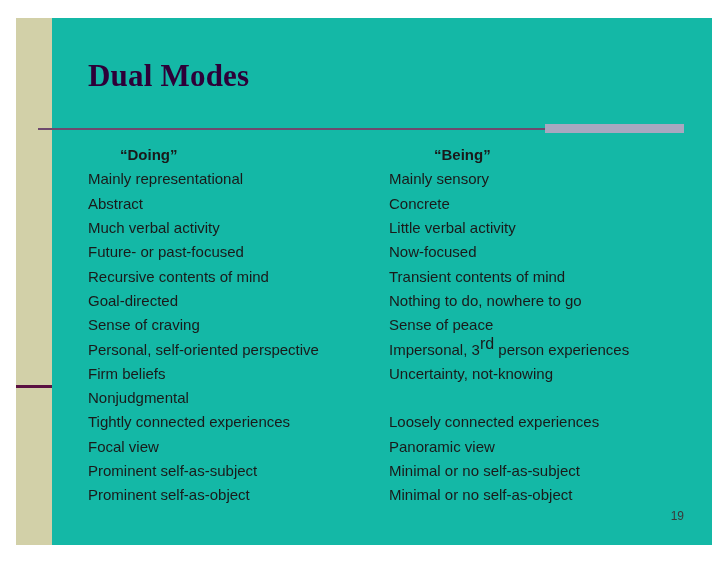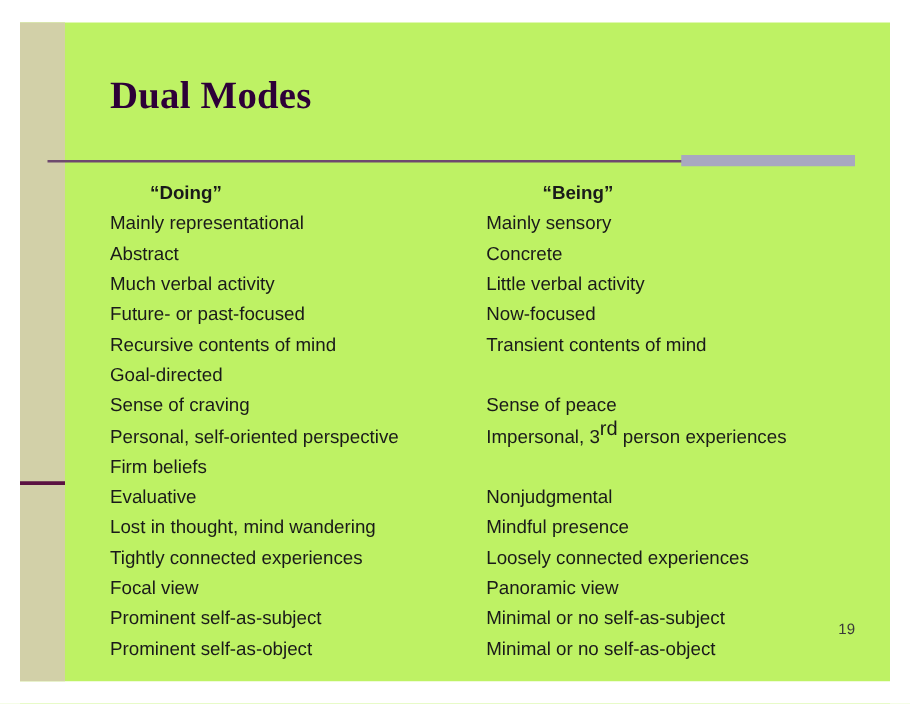--- a/index.html
+++ b/index.html
@@ -10,21 +10,21 @@
     width: 728px;
     height: 563px;
     background: #ffffff;
     font-family: "Liberation Sans", sans-serif;
     overflow: hidden;
   }
   .slide {
     position: relative;
     width: 728px;
     height: 563px;
-    background: #bef264;
+    background: #14b8a6;
     overflow: hidden;
   }
   
   .margin-top {
     position: absolute;
     left: 0; top: 0;
     width: 728px; height: 18px;
     background: #ffffff;
   }
   .margin-bottom {
@@ -126,21 +126,21 @@
     padding-left: 45px;
   }
   sup {
     font-size: 16px;
     vertical-align: super;
     line-height: 0;
   }
   .page-number {
     position: absolute;
     right: 44px;
-    bottom: 53px;
+    bottom: 40px;
     font-family: "Liberation Sans", sans-serif;
     font-size: 12px;
     color: #3a3a3a;
   }
 </style>
 </head>
 <body>
 
 <div class="slide">
 
@@ -188,47 +188,44 @@
       <div class="col-right"><span class="cell">Now-focused</span></div>
     </div>
 
     <div class="row">
       <div class="col-left"><span class="cell">Recursive contents of mind</span></div>
       <div class="col-right"><span class="cell">Transient contents of mind</span></div>
     </div>
 
     <div class="row">
       <div class="col-left"><span class="cell">Goal-directed</span></div>
+      <div class="col-right"><span class="cell">Nothing to do, nowhere to go</span></div>
     </div>
 
     <div class="row">
       <div class="col-left"><span class="cell">Sense of craving</span></div>
       <div class="col-right"><span class="cell">Sense of peace</span></div>
     </div>
 
     <div class="row">
       <div class="col-left"><span class="cell">Personal, self-oriented perspective</span></div>
       <div class="col-right">
         <span class="cell"><span>Impersonal, 3</span><sup>rd</sup><span> person experiences</span></span>
       </div>
     </div>
 
     <div class="row">
       <div class="col-left"><span class="cell">Firm beliefs</span></div>
-    </div>
-
-    <div class="row">
-      <div class="col-left"><span class="cell">Evaluative</span></div>
+      <div class="col-right"><span class="cell">Uncertainty, not-knowing</span></div>
+    </div>
+
+    <div class="row">
       <div class="col-right"><span class="cell">Nonjudgmental</span></div>
     </div>
 
-    <div class="row">
-      <div class="col-left"><span class="cell">Lost in thought, mind wandering</span></div>
-      <div class="col-right"><span class="cell">Mindful presence</span></div>
-    </div>
 
     <div class="row">
       <div class="col-left"><span class="cell">Tightly connected experiences</span></div>
       <div class="col-right"><span class="cell">Loosely connected experiences</span></div>
     </div>
 
     <div class="row">
       <div class="col-left"><span class="cell">Focal view</span></div>
       <div class="col-right"><span class="cell">Panoramic view</span></div>
     </div>

